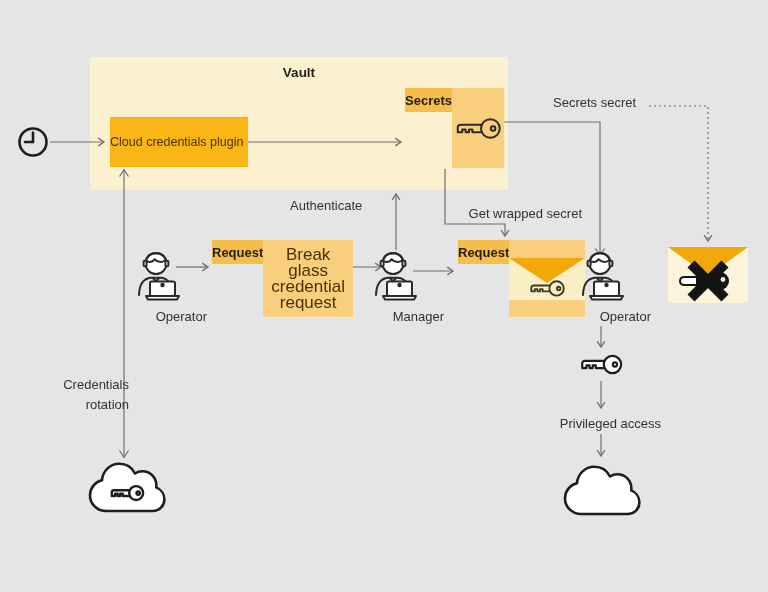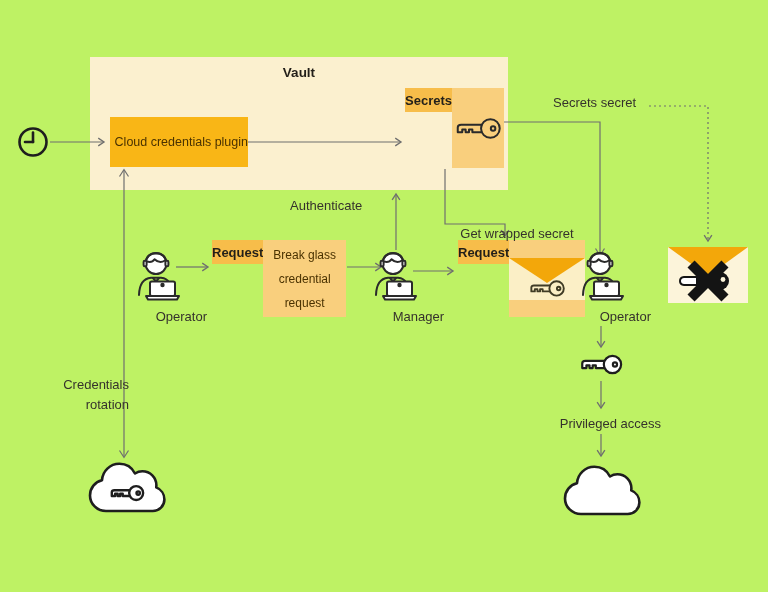--- a/index.html
+++ b/index.html
@@ -1,34 +1,34 @@
 <!DOCTYPE html>
 <html style="--amber: #F9B616; --hdr: #F7BD4A; --bodybox: #F9CF7D; --vault: #FBF0CF; --cream: #FCF4DA; --flap: #F3A70A; --arrow: #6F6F6F; --ink: #221F19;"><head>
 <meta charset="utf-8">
 <style>
   :root{
     --amber:#F9B616; --hdr:#F7BD4A; --bodybox:#F9CF7D; --vault:#FBF0CF;
     --cream:#FCF4DA; --cream2:#FBEFC6; --flap:#F3A70A; --arrow:#6F6F6F;
     --ink:#221F19; --label:#35322C; --plugintext:#4A3200; --stroke:#2A2A2A;
   }
   html,body{margin:0;padding:0;background:#fff;}
-  .canvas{position:relative;width:768px;height:592px;background:#bef264;overflow:hidden;
+  .canvas{position:relative;width:768px;height:592px;background:#e5e5e5;overflow:hidden;
     font-family:"Liberation Sans","DejaVu Sans",sans-serif;color:var(--label);}
   .abs{position:absolute;}
   .lbl{position:absolute;font-size:13px;line-height:20px;text-align:right;color:var(--label);}
   .vault-box{position:absolute;left:90px;top:57px;width:418px;height:133px;background:var(--vault);}
   .vault-title{position:absolute;left:0;top:8px;width:100%;text-align:center;font-weight:bold;font-size:13.5px;color:var(--ink);}
   .plugin-box{position:absolute;left:110px;top:117px;width:138px;height:50px;background:var(--amber);
-    display:flex;align-items:center;justify-content:flex-end;text-align:center;
+    display:flex;align-items:center;justify-content:flex-start;text-align:center;
     font-size:12.5px;line-height:16px;color:var(--plugintext);}
   .hdr-box{position:absolute;display:flex;flex-direction:row;}
   .hdr-box .hd{background:var(--hdr);height:24px;display:flex;align-items:center;justify-content:center;
     font-weight:bold;font-size:13px;color:var(--ink);}
   .hdr-box .bd{background:var(--bodybox);flex:1;display:flex;align-items:center;justify-content:center;
-    text-align:center;font-size:12px;line-height:24px;color:var(--plugintext);}
+    text-align:center;font-size:17px;line-height:16px;color:var(--plugintext);}
   svg{display:block;}
   .overlay{position:absolute;left:0;top:0;pointer-events:none;}
   .ico path,.ico circle,.ico rect,.ico line{vector-effect:non-scaling-stroke;}
 </style>
 </head>
 <body>
 
 <div class="canvas">
 
   <div class="vault-box">
@@ -200,18 +200,18 @@
   </svg>
 
   <svg class="abs ico" style="left:561px;top:462px;" width="80" height="64" viewBox="0 0 100 74">
     <path d="M78,62 H25 C13.9,62 5,53.1 5,42.5 C5,33.3 11.4,25.6 20,23.6 C20.6,12.1 30.1,3 41.7,3 C50.2,3 57.6,7.9 61.2,15.1 C63.9,13.4 67.1,12.4 70.5,12.4 C80.2,12.4 88,20.2 88,29.9 C88,30.8 87.9,31.7 87.8,32.5 C93.8,34.9 98,40.8 98,47.6 C98,55.6 91.5,62 83.5,62 Z" fill="#fff" stroke="#1E1E1E" stroke-width="2.6" stroke-linejoin="round"></path>
   </svg>
 
   <div class="lbl" style="left:107px;top:307px;width:100px;">Operator</div>
   <div class="lbl" style="left:344px;top:307px;width:100px;">Manager</div>
   <div class="lbl" style="left:551px;top:307px;width:100px;">Operator</div>
   <div class="lbl" style="left:290px;top:196px;width:98px;text-align:left;">Authenticate</div>
-  <div class="lbl" style="left:452px;top:204px;width:130px;text-align:center;margin-top:20px;">Get wrapped secret</div>
+  <div class="lbl" style="left:452px;top:204px;width:130px;text-align:right;">Get wrapped secret</div>
   <div class="lbl" style="left:553px;top:93px;width:95px;text-align:left;">Secrets secret</div>
   <div class="lbl" style="left:541px;top:414px;width:120px;">Privileged access</div>
   <div class="lbl" style="left:29px;top:375px;width:100px;">Credentials rotation</div>
 
 </div>
 
 </body></html>

